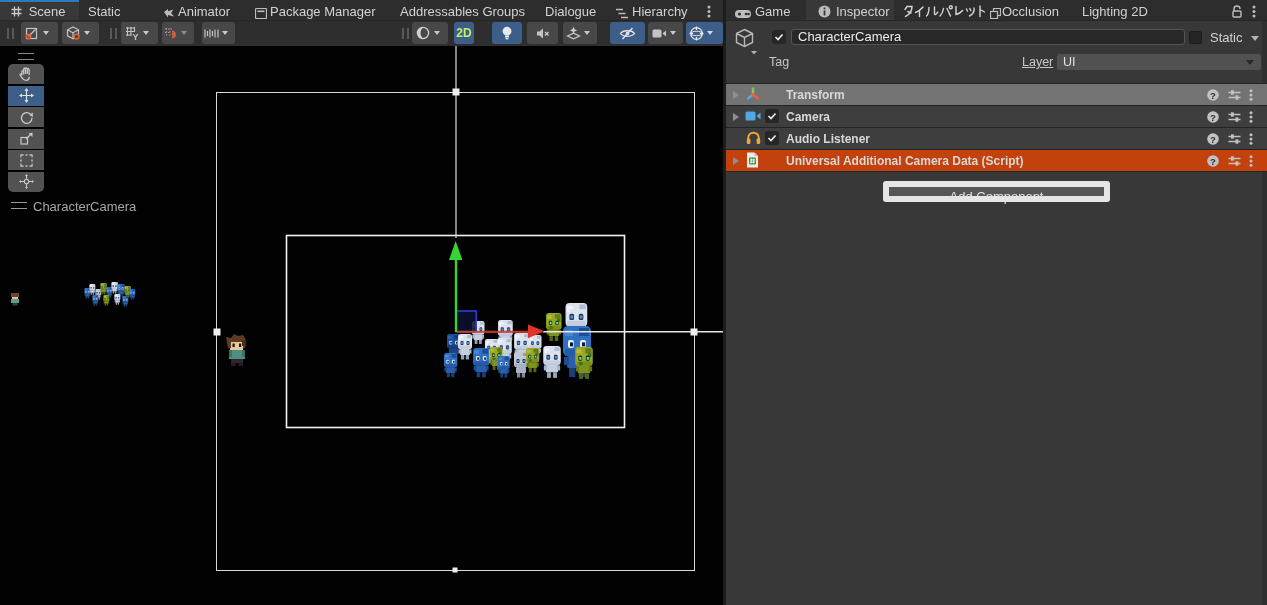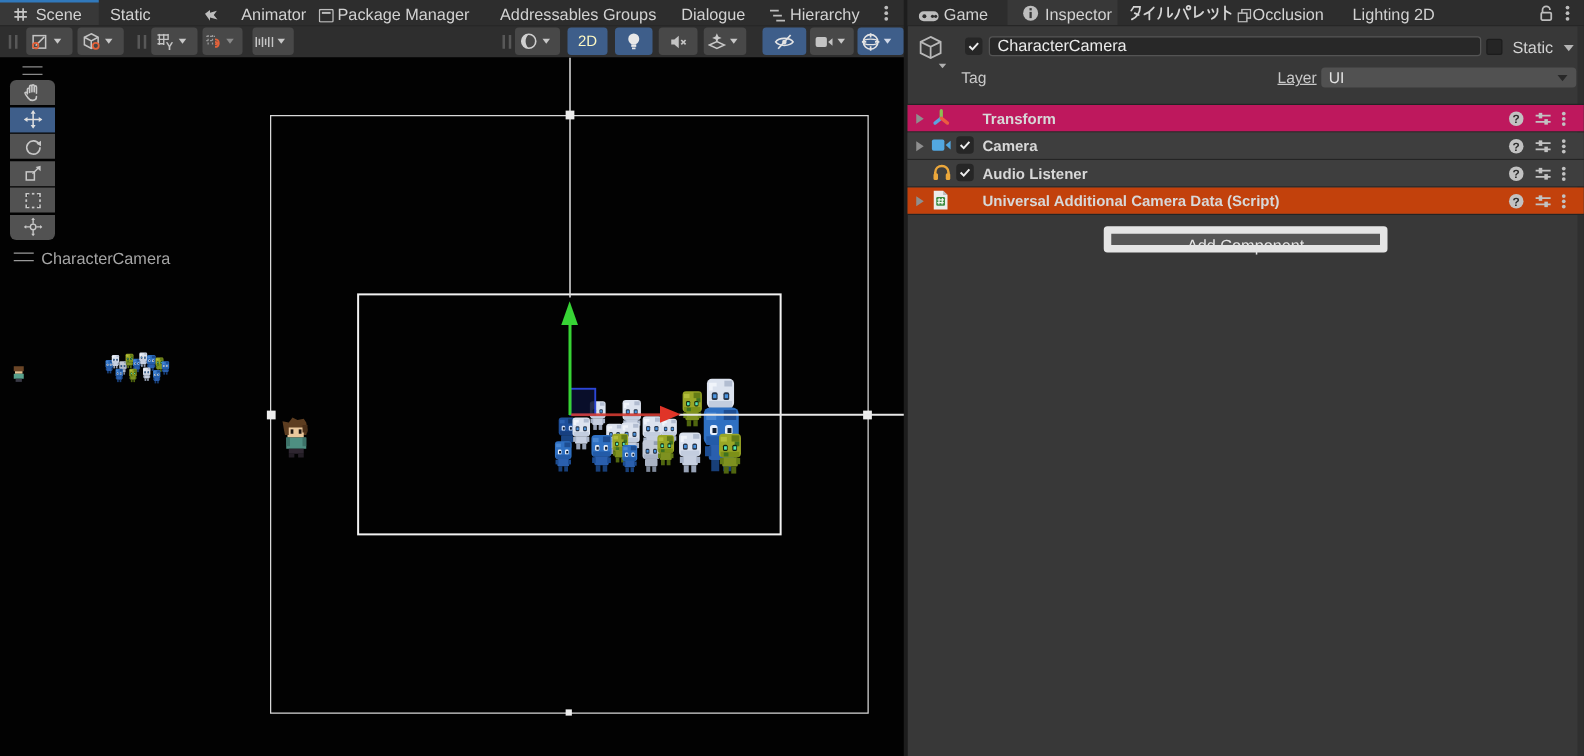--- a/index.html
+++ b/index.html
@@ -27,21 +27,21 @@
         <g stroke="#c8c8c8" stroke-width="1.3" fill="none">
           <path d="M3.5,0.5 V10.5 M7.5,0.5 V10.5 M0.5,3.5 H10.5 M0.5,7.5 H10.5"></path>
         </g>
       </svg>
     <span style="margin-left:3px;">Scene</span>
   </div>
   <div class="abs tabtxt" style="left:88px;top:4px;">Static</div>
   <div class="abs" style="left:163px;top:5px;"><svg width="12" height="11" viewBox="0 0 12 11">
         <path d="M1,4 L5,1 L5,3.2 L10.5,1.5 L8,5 L11,8.5 L5,7 L5,9.5 Z" fill="#bdbdbd"></path>
       </svg></div>
-  <div class="abs tabtxt" style="left:178px;top:4px;margin-left:15px;">Animator</div>
+  <div class="abs tabtxt" style="left:178px;top:4px;">Animator</div>
   <div class="abs" style="left:255px;top:5px;"><svg width="12" height="11" viewBox="0 0 12 11">
         <rect x="0.5" y="0.5" width="11" height="10" rx="1" fill="none" stroke="#bdbdbd" stroke-width="1.2"></rect>
         <rect x="2.5" y="2.5" width="7" height="1.6" fill="#bdbdbd"></rect>
       </svg></div>
   <div class="abs tabtxt" style="left:270px;top:4px;">Package Manager</div>
   <div class="abs tabtxt" style="left:400px;top:4px;">Addressables Groups</div>
   <div class="abs tabtxt" style="left:545px;top:4px;">Dialogue</div>
   <div class="abs" style="left:616px;top:5px;"><svg width="12" height="11" viewBox="0 0 12 11">
         <g stroke="#bdbdbd" stroke-width="1.4">
           <path d="M0,1.5 H7 M2.5,5.5 H9.5 M5,9.5 H12"></path>
@@ -109,21 +109,21 @@
   <div class="abs" style="left:402px;top:28px;width:3px;height:11px;border-left:2px solid #585858;border-right:2px solid #585858;"></div>
 
   <div class="abs flexc" style="left:412px;top:22px;width:36px;height:22px;background:#484848;border-radius:3px;">
     <svg width="14" height="14" viewBox="0 0 14 14" style="margin-left:4px;">
         <circle cx="7" cy="7" r="5.6" fill="none" stroke="#d0d0d0" stroke-width="1.3"></circle>
         <path d="M7,1.4 A5.6,5.6 0 0 0 7,12.6 A7.5,7.5 0 0 1 7,1.4" fill="#d0d0d0"></path>
       </svg>
     <div style="margin-left:4px;width:0;height:0;border-left:3.5px solid transparent;border-right:3.5px solid transparent;border-top:4px solid #c8c8c8;"></div>
   </div>
 
-  <div class="abs flexc" style="left:454px;top:22px;width:32px;height:22px;background:#3e5e8a;border-radius:3px;justify-content:center;color:#fef9c3;font-size:12px;font-weight:normal;">2D</div>
+  <div class="abs flexc" style="left:454px;top:22px;width:20px;height:22px;background:#3e5e8a;border-radius:3px;justify-content:center;color:#bef264;font-size:12px;font-weight:bold;">2D</div>
 
   <div class="abs flexc" style="left:492px;top:22px;width:30px;height:22px;background:#3e5e8a;border-radius:3px;justify-content:center;">
     <svg width="12" height="14" viewBox="0 0 12 14">
         <circle cx="6" cy="5.2" r="4.4" fill="#e8e8e8"></circle>
         <rect x="4" y="9.5" width="4" height="2" fill="#e8e8e8"></rect>
         <rect x="4.6" y="12" width="2.8" height="1.4" fill="#e8e8e8"></rect>
       </svg>
   </div>
 
   <div class="abs flexc" style="left:527px;top:22px;width:31px;height:22px;background:#484848;border-radius:3px;justify-content:center;">
@@ -451,21 +451,21 @@
   <div class="abs" style="left:484px;top:30px;color:#d2d2d2;font-size:13px;">Static</div>
   <div class="abs" style="left:525px;top:36px;width:0;height:0;border-left:4px solid transparent;border-right:4px solid transparent;border-top:5px solid #b4b4b4;"></div>
   <div class="abs" style="left:43px;top:55px;color:#c8c8c8;font-size:12.5px;">Tag</div>
   <div class="abs" style="left:296px;top:55px;color:#c8c8c8;font-size:12.5px;text-decoration:underline;">Layer</div>
   <div class="abs" style="left:331px;top:54px;width:204px;height:16px;background:#515151;border-radius:3px;color:#e2e2e2;font-size:12.5px;line-height:16px;padding-left:6px;box-sizing:border-box;">UI
     <div class="abs" style="right:7px;top:6px;width:0;height:0;border-left:4px solid transparent;border-right:4px solid transparent;border-top:5px solid #282828;"></div>
   </div>
 
   <div class="abs" style="left:0;top:83px;width:541px;">
     <div style="height:1px;background:#242424;"></div>
-    <div class="crow" style="position:relative;height:21px;background:#be185d;text-align:right;">
+    <div class="crow" style="position:relative;height:21px;background:#737373;text-align:right;">
       <div class="abs fold"></div>
       <div class="abs" style="left:19px;top:2px;"><svg width="16" height="16" viewBox="0 0 16 16" fill="none" stroke-linecap="round">
             <path d="M8,8.5 V2.5" stroke="#8cc051" stroke-width="2.6"></path>
             <path d="M8,8.5 L3,12.5" stroke="#5ba3df" stroke-width="2.6"></path>
             <path d="M8,8.5 L13,12.5" stroke="#eb5c41" stroke-width="2.6"></path>
           </svg></div>
       <div class="abs ctitle">Transform</div>
       <div class="abs rowicons"><svg width="56" height="14" viewBox="0 0 56 14">
             <circle cx="9" cy="7" r="5.8" fill="#c2c2c2"></circle>
             <text x="9" y="10.8" text-anchor="middle" font-size="9.5" font-weight="bold" fill="#2e2e2e" font-family="Liberation Sans">?</text>

